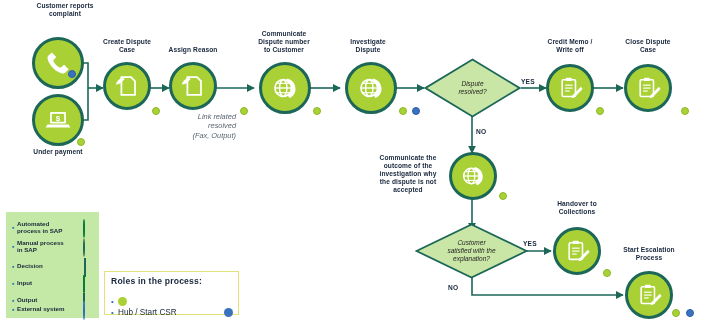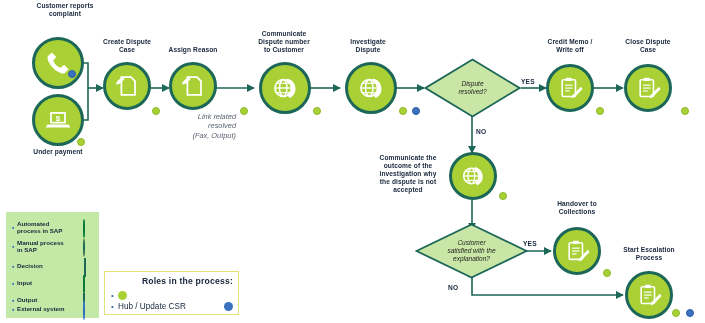--- a/index.html
+++ b/index.html
@@ -148,22 +148,21 @@
     background: #ffffff;
     border: 1px solid #e2e27a;
     box-sizing: border-box;
     padding: 4px 5px 0 6px;
   }
   #roles .rtitle {
     font-size: 8.6px;
     font-weight: bold;
     color: #17263c;
     letter-spacing: .2px;
-    margin-bottom: 4px;
-    text-align: right;
+    margin-bottom: 10px;
   }
   #roles .rrow {
     display: flex;
     align-items: center;
     font-size: 8.2px;
     color: #17263c;
     line-height: 11px;
   }
   #roles .rbullet { color: #2f6fba; width: 7px; flex: 0 0 7px; font-size: 8px; }
   #roles .rname { flex: 1 1 auto; }
@@ -467,18 +466,18 @@
   <div id="roles">
     <div class="rtitle">Roles in the process:</div>
 
     <div class="rrow">
       <span class="rbullet">•</span>
       <span class="rdot" style="background:#a9d136;"></span>
     </div>
 
     <div class="rrow">
       <span class="rbullet">•</span>
-      <span class="rname">Hub / Update CSR</span>
+      <span class="rname">Hub / Start CSR</span>
       <span class="rdot" style="background:#3a72c0;"></span>
     </div>
   </div>
 
 </div>
 
 </body></html>

